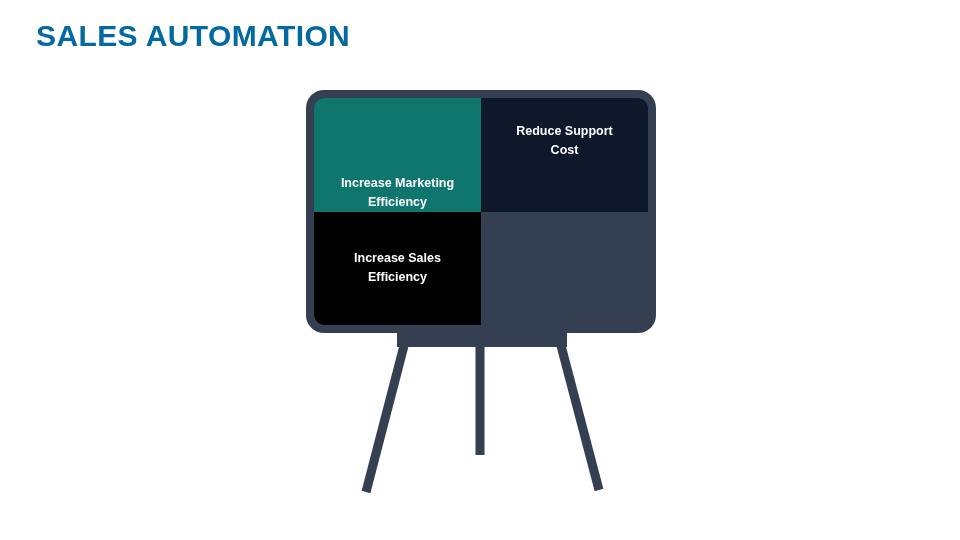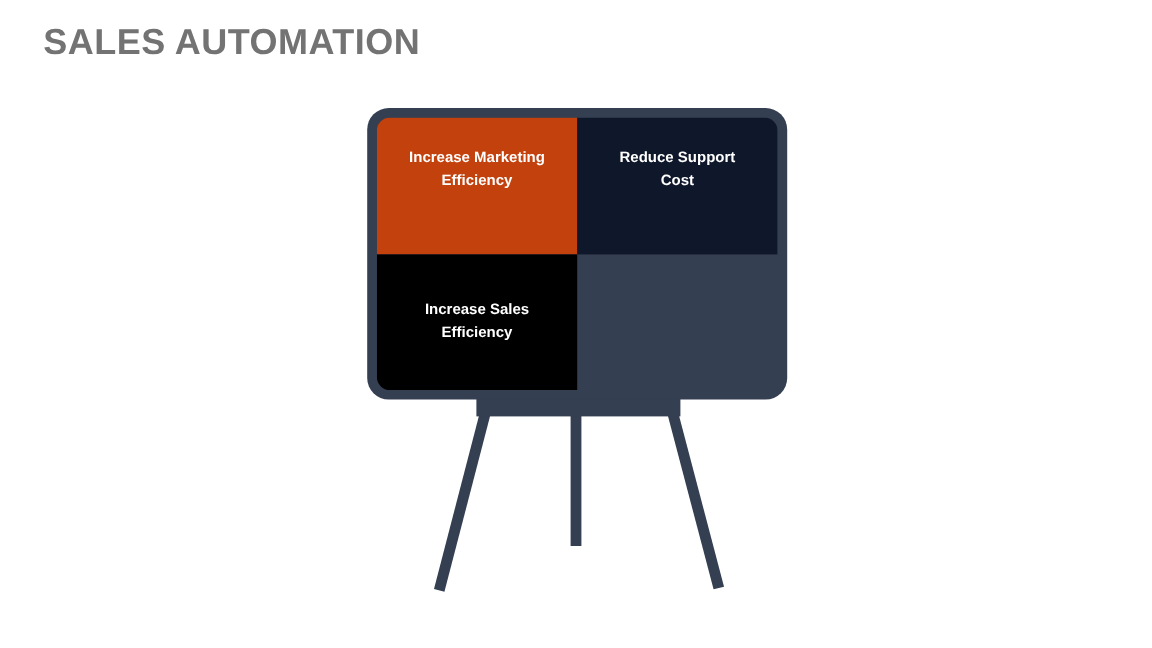--- a/index.html
+++ b/index.html
@@ -25,21 +25,21 @@
   }
 
   
   #slide-title {
     position: absolute;
     left: 36px;
     top: 18px;
     font-size: 30px;
     font-weight: bold;
     letter-spacing: 0.4px;
-    color: #737373;
+    color: #0369a1;
     line-height: 36px;
     white-space: nowrap;
   }
 
   
   #easel {
     position: absolute;
     left: 280px;
     top: 80px;
     width: 400px;
@@ -101,21 +101,21 @@
   .quadrant.row-top {
     align-items: flex-start;
     padding-top: 24px;
   }
   
   .quadrant.row-bottom {
     align-items: flex-start;
     padding-top: 37px;
   }
 
-  #q-marketing  { background: #c2410c; }
+  #q-marketing  { background: #0f766e; align-items: flex-end; }
   #q-support    { background: #0f172a; }
   #q-compliance { background: #8CCF4E; }
   #q-sales      { background: #000000; }
 
   
   #board-tray {
     position: absolute;
     left: 117px;     
     top: 252px;      
     width: 170px;    

